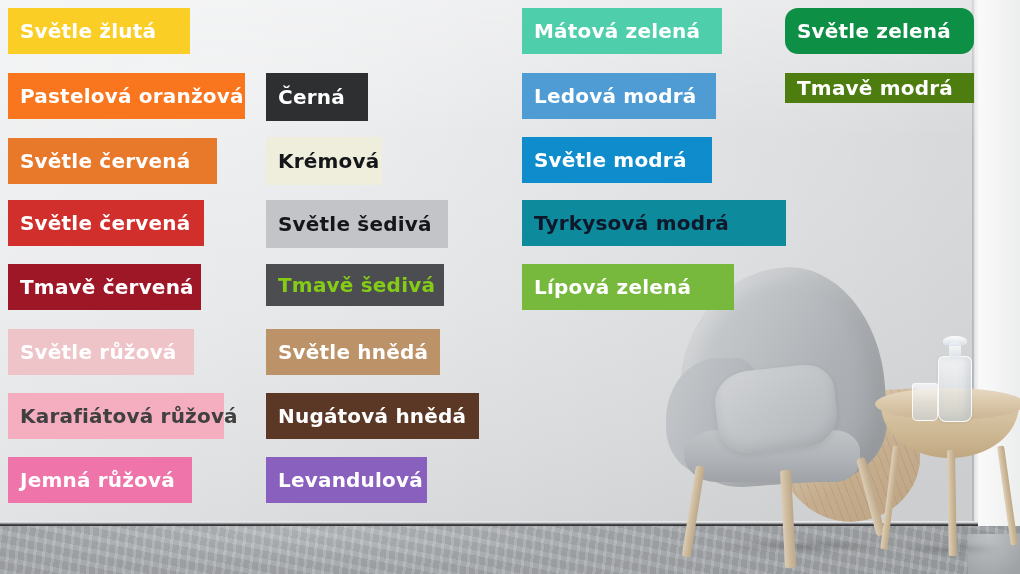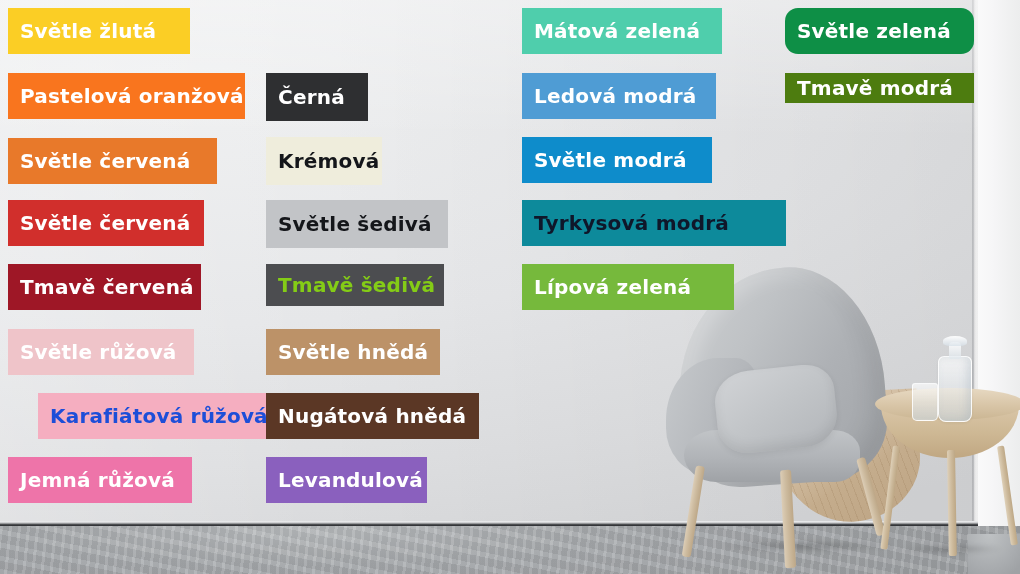--- a/index.html
+++ b/index.html
@@ -212,21 +212,21 @@
       </div>
       <div class="swatch" style="left: 8px; top: 200px; width: 196px; height: 46px; background: rgb(209, 47, 44); color: rgb(255, 255, 255);">
         <span class="lbl">Světle červená</span>
       </div>
       <div class="swatch" style="left: 8px; top: 264px; width: 193px; height: 46px; background: rgb(158, 23, 38); color: rgb(255, 255, 255);">
         <span class="lbl">Tmavě červená</span>
       </div>
       <div class="swatch" style="left: 8px; top: 329px; width: 186px; height: 46px; background: rgb(239, 196, 201); color: rgb(255, 255, 255);">
         <span class="lbl">Světle růžová</span>
       </div>
-      <div class="swatch" style="left: 8px; top: 393px; width: 235px; height: 46px; background: rgb(245, 174, 192); color: #1d4ed8; margin-left: 30px;">
+      <div class="swatch" style="left: 8px; top: 393px; width: 216px; height: 46px; background: rgb(245, 174, 192); color: #404040;">
         <span class="lbl">Karafiátová růžová</span>
       </div>
       <div class="swatch" style="left: 8px; top: 457px; width: 184px; height: 46px; background: rgb(238, 116, 169); color: rgb(255, 255, 255);">
         <span class="lbl">Jemná růžová</span>
       </div>
       <div class="swatch" style="left: 266px; top: 73px; width: 102px; height: 48px; background: rgb(46, 47, 49); color: rgb(255, 255, 255);">
         <span class="lbl">Černá</span>
       </div>
       <div class="swatch" style="left: 266px; top: 137px; width: 116px; height: 48px; background: rgb(239, 237, 220); color: rgb(20, 22, 26);">
         <span class="lbl">Krémová</span>

